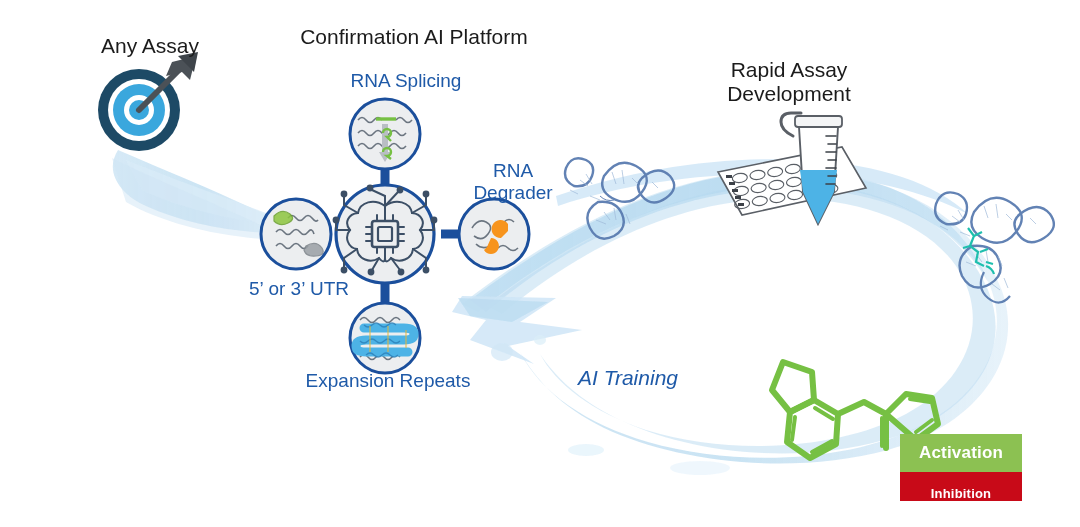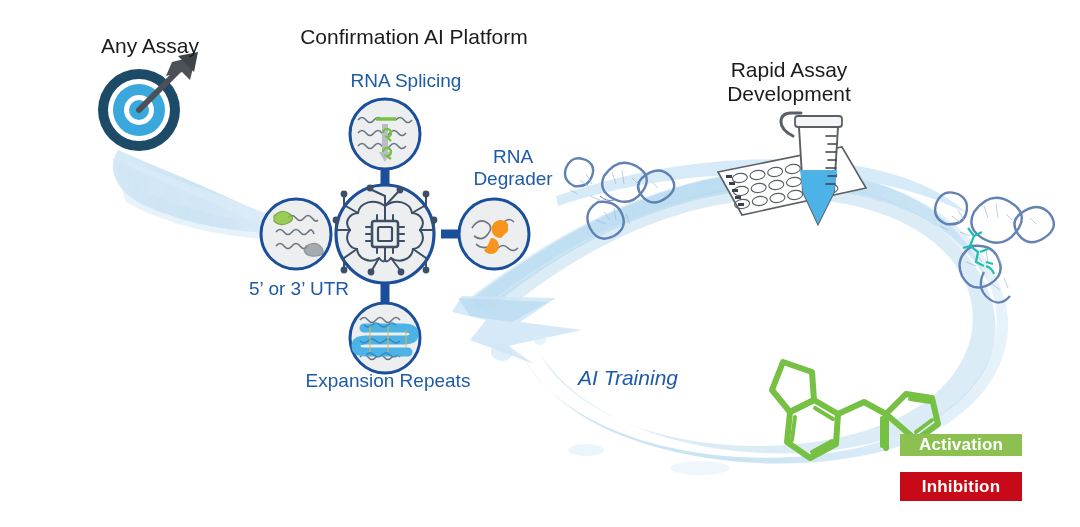--- a/index.html
+++ b/index.html
@@ -320,35 +320,35 @@
       </g>
     </g>
   </svg>
 
   <div class="lbl lbl-dark ctr" style="left:150px;top:34px;font-size:21px;">Any Assay</div>
 
   <div class="lbl lbl-dark ctr" style="left:414px;top:25px;font-size:21px;">Confirmation AI Platform</div>
 
   <div class="lbl lbl-blue ctr" style="left:406px;top:70px;font-size:19px;">RNA Splicing</div>
 
-  <div class="lbl lbl-blue ctr" style="left:513px;top:146px;font-size:19px;">RNA
+  <div class="lbl lbl-blue ctr" style="left:513px;top:160px;font-size:19px;">RNA
 Degrader</div>
 
   <div class="lbl lbl-blue ctr" style="left:299px;top:278px;font-size:19px;">5’ or 3’ UTR</div>
 
   <div class="lbl lbl-dark ctr" style="left:789px;top:58px;font-size:21px;">Rapid Assay
 Development</div>
 
   <div class="lbl lbl-blue ctr" style="left:388px;top:370px;font-size:19px;">Expansion Repeats</div>
 
 
   <div class="lbl lbl-blue ctr" style="left:628px;top:366px;font-size:21px;font-style:italic;">AI Training</div>
 
 
-  <div class="legend-box" style="left:900px;top:434px;width:122px;height:22px;background:#8CC152;font-size:17px;">
+  <div class="legend-box" style="left:900px;top:434px;width:122px;height:38px;background:#8CC152;font-size:17px;">
     <span>Activation</span>
   </div>
 
-  <div class="legend-box" style="left:900px;top:472px;width:122px;height:29px;background:#C80A18;font-size:17px;">
+  <div class="legend-box" style="left:900px;top:472px;width:122px;height:29px;background:#C80A18;font-size:13px;align-items:flex-end;">
     <span>Inhibition</span>
   </div>
 
 </div>
 
 </body></html>

